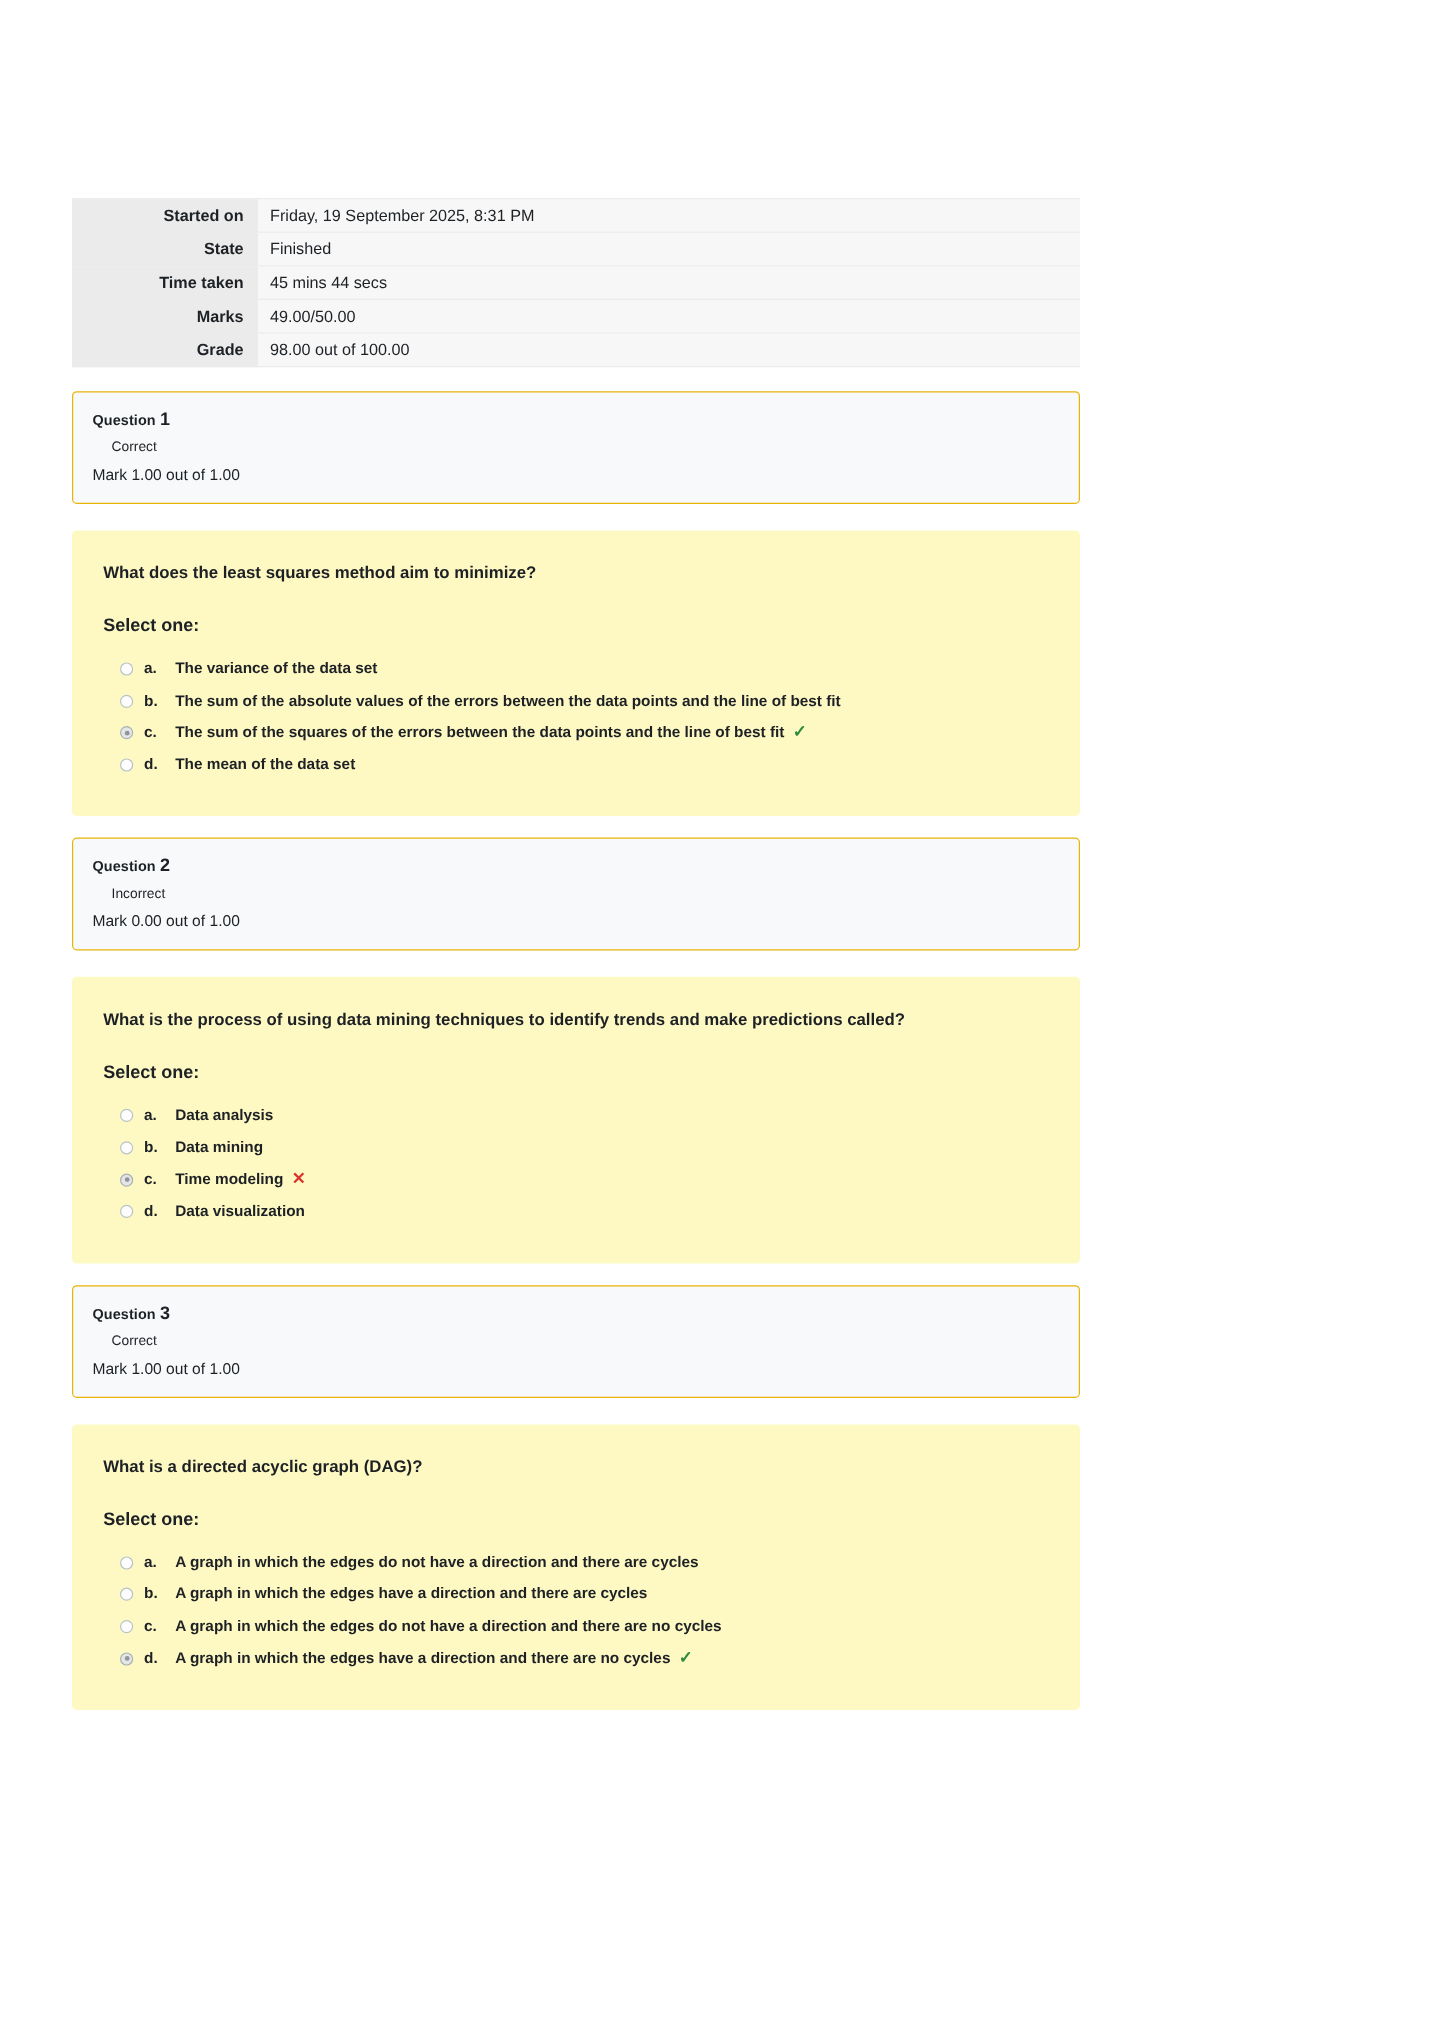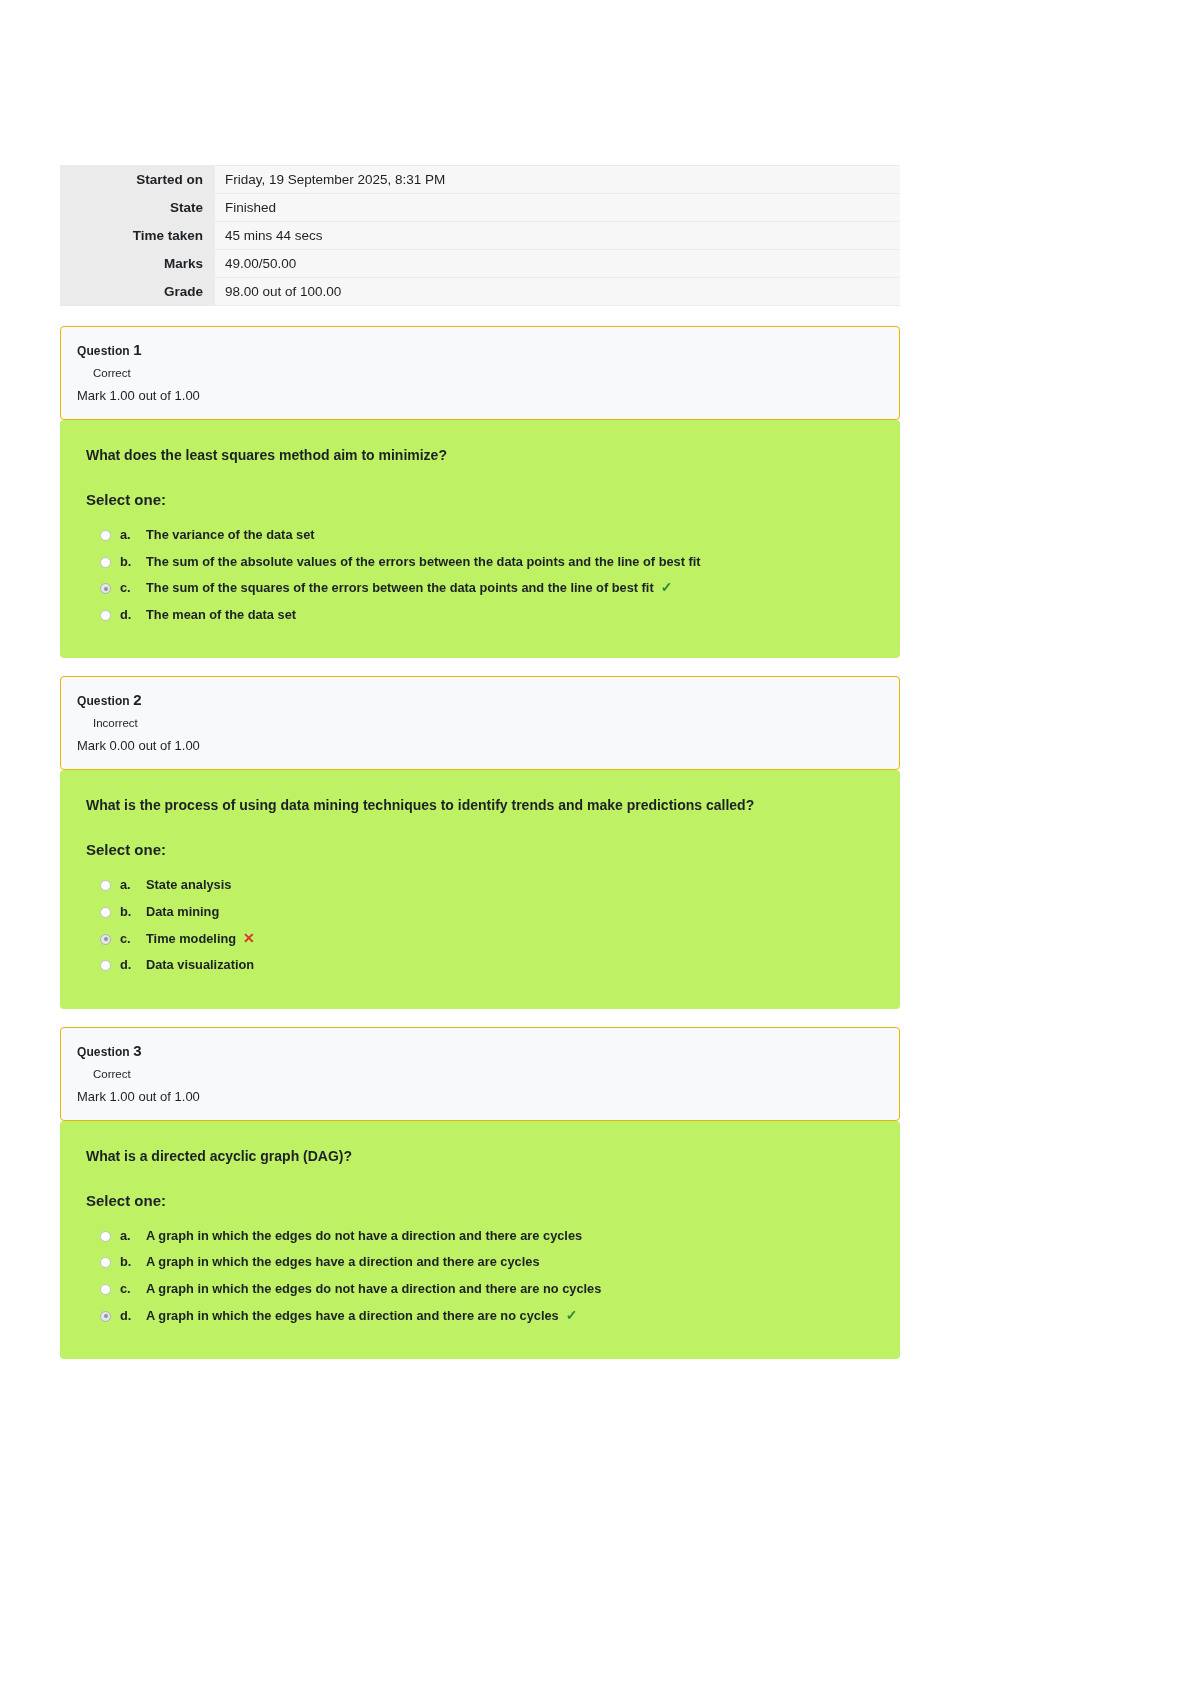--- a/index.html
+++ b/index.html
@@ -78,23 +78,24 @@
     color: #1d2125;
   }
   .q-info .q-grade {
     font-size: 13px;
     margin: 0;
     color: #1d2125;
   }
 
   
   .q-content {
-    background: #bef264;
+    background: #fef9c3;
     border-radius: 4px;
     padding: 26px 26px 30px 26px;
+    margin-top: 22px;
   }
   .q-text {
     font-size: 14px;
     font-weight: bold;
     color: #1d2125;
     margin: 0 0 26px 0;
     line-height: 1.35;
   }
   .select-one {
     font-size: 15px;
@@ -220,21 +221,21 @@
         <div class="q-state">Incorrect</div>
         <div class="q-grade">Mark 0.00 out of 1.00</div>
       </div>
       <div class="q-content">
         <div class="q-text">What is the process of using data mining techniques to identify trends and make predictions called?</div>
         <div class="select-one">Select one:</div>
         <ul class="answers">
           <li class="answer">
             <span class="radio"></span>
             <span class="answer-letter">a.</span>
-            <span class="answer-text">State analysis</span>
+            <span class="answer-text">Data analysis</span>
           </li>
           <li class="answer">
             <span class="radio"></span>
             <span class="answer-letter">b.</span>
             <span class="answer-text">Data mining</span>
           </li>
           <li class="answer">
             <span class="radio checked"></span>
             <span class="answer-letter">c.</span>
             <span class="answer-text">Time modeling</span>

